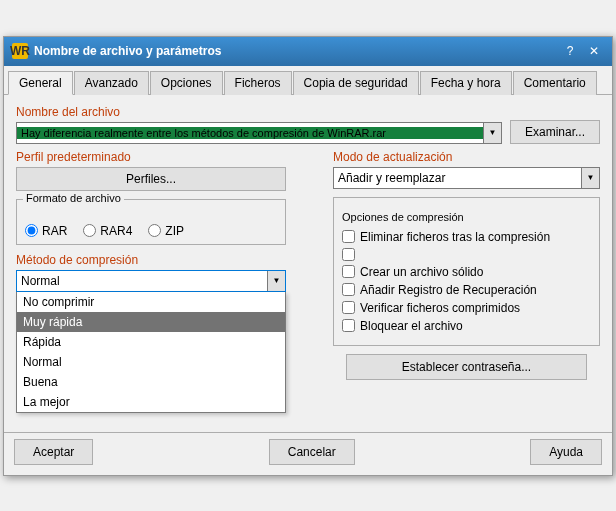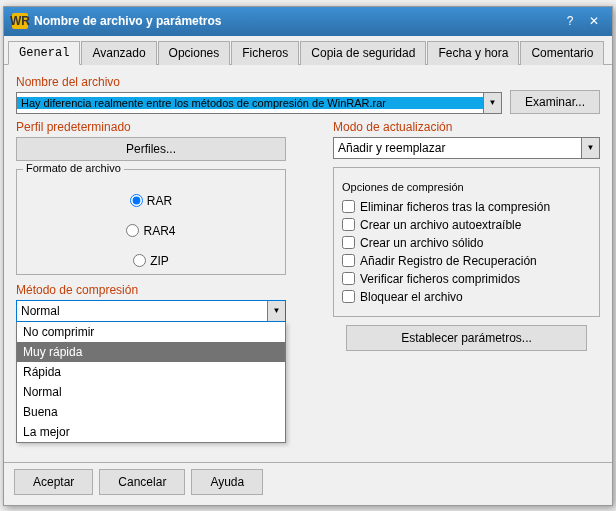--- a/index.html
+++ b/index.html
@@ -96,21 +96,20 @@
       border-bottom: none;
       position: relative;
       top: 1px;
       white-space: nowrap;
     }
 
     .tab.active {
       background: #f0f0f0;
       border-bottom: 1px solid #f0f0f0;
       z-index: 1;
-      font-family: Liberation Mono, monospace;
     }
 
     
     .content {
       padding: 10px 12px;
       background: #f0f0f0;
     }
 
     .row {
       display: flex;
@@ -139,21 +138,21 @@
       height: 22px;
       align-items: center;
     }
 
     .filename-combo input {
       flex: 1;
       border: none;
       outline: none;
       padding: 0 4px;
       font-size: 12px;
-      background: #0ea5e9;
+      background: #15803d;
     }
 
     .combo-arrow {
       width: 18px;
       height: 100%;
       background: #e1e1e1;
       border-left: 1px solid #7a7a7a;
       display: flex;
       align-items: center;
       justify-content: center;
@@ -199,22 +198,20 @@
     }
 
     .select-combo span {
       flex: 1;
       padding: 0 4px;
     }
 
     .radio-row {
       display: flex;
       gap: 16px;
-      align-items: center;
-      flex-direction: column;
     }
 
     .radio-item {
       display: flex;
       align-items: center;
       gap: 4px;
       cursor: pointer;
     }
 
     input[type=radio] {
@@ -355,21 +352,21 @@
       background: #e1e1e1;
       border: 1px solid #adadad;
       cursor: pointer;
       height: 26px;
       width: 90%;
     }
 
     
     .bottom-bar {
       display: flex;
-      justify-content: flex-start;
+      justify-content: space-between;
       gap: 6px;
       padding: 6px 10px 10px 10px;
       border-top: 1px solid #adadad;
       background: #f0f0f0;
     }
 
     .bottom-btn {
       padding: 4px 18px;
       background: #e1e1e1;
       border: 1px solid #adadad;
@@ -506,42 +503,41 @@
 
         <div class="compression-options">
           <span class="comp-options-title">Opciones de compresión</span>
           <div style="height:6px;"></div>
           <label class="checkbox-item">
             <input type="checkbox" style="">
             <span>Eliminar ficheros tras la compresión</span>
           </label>
           <label class="checkbox-item">
             <input type="checkbox" style="">
-            <span>Crear un archivo autoextraíble</span>
           </label>
           <label class="checkbox-item">
             <input type="checkbox" style="">
             <span>Crear un archivo sólido</span>
           </label>
           <label class="checkbox-item">
             <input type="checkbox" style="">
             <span>Añadir Registro de Recuperación</span>
           </label>
           <label class="checkbox-item">
             <input type="checkbox" style="">
             <span>Verificar ficheros comprimidos</span>
           </label>
           <label class="checkbox-item">
             <input type="checkbox" style="">
             <span>Bloquear el archivo</span>
           </label>
         </div>
 
         <div class="password-btn-row">
-          <button class="password-btn">Establecer parámetros...</button>
+          <button class="password-btn">Establecer contraseña...</button>
         </div>
 
       </div>
     </div>
 
   </div>
 
   <div class="bottom-bar">
     <button class="bottom-btn">Aceptar</button>
     <button class="bottom-btn">Cancelar</button>

